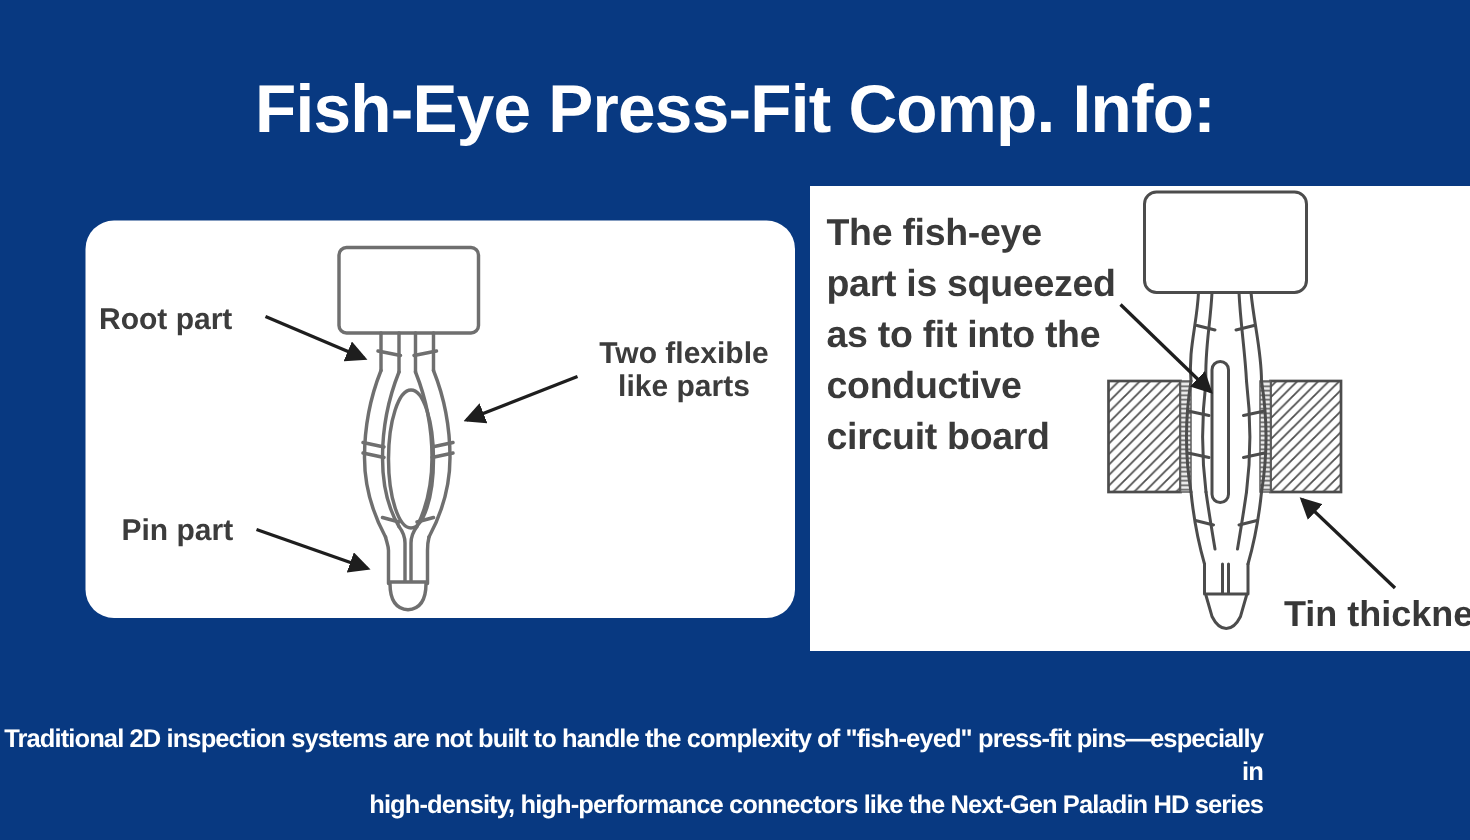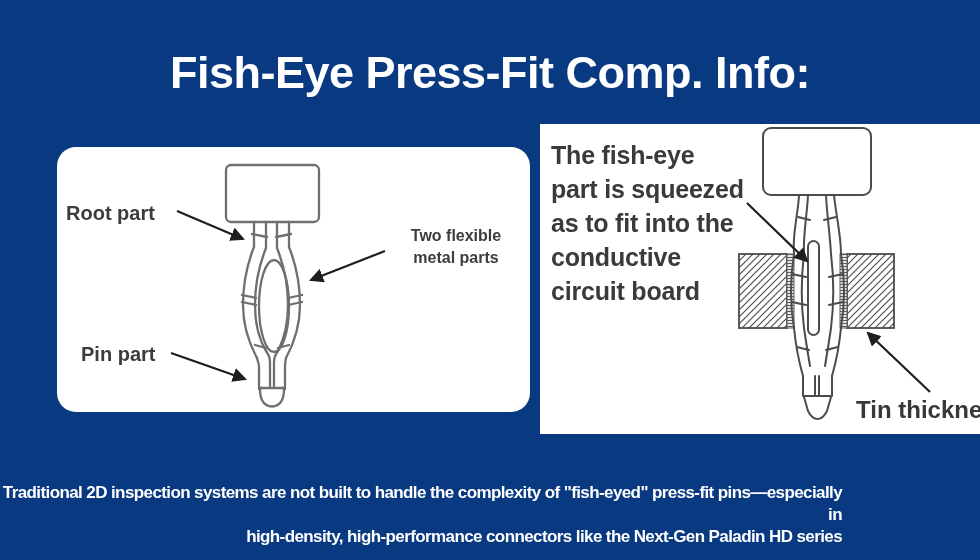--- a/index.html
+++ b/index.html
@@ -22,21 +22,21 @@
     letter-spacing:-0.5px;
   }
 
   .panel{position:absolute;background:var(--color-panel);margin-left:44px;}
   .panel.left{left:13px;top:147px;width:473px;height:265px;border-radius:19px;}
   .panel.right{left:496px;top:124px;width:469px;height:310px;}
   .panel svg{position:absolute;left:0;top:0;}
 
   .lbl{position:absolute;color:var(--color-label-text);font-weight:600;white-space:nowrap;}
   .lbl.root{left:9px;top:55px;font-size:20px;}
-  .lbl.flex{left:333px;top:78px;width:132px;text-align:center;font-size:16px;line-height:22px;white-space:normal;}
+  .lbl.flex{left:333px;top:78px;width:132px;text-align:center;font-size:20px;line-height:22px;white-space:normal;}
   .lbl.pin{left:24px;top:196px;font-size:20px;}
   .lbl.tin{left:316px;top:272px;font-size:24px;color:#383838;}
 
   .desc{
     position:absolute;left:11px;top:14px;color:#3a3a3a;
     font-size:25px;line-height:34px;font-weight:600;letter-spacing:-0.2px;
   }
 
   .caption{
     position:absolute;left:0;top:482px;width:842px;text-align:right;
@@ -92,21 +92,21 @@
       </g>
 
       <line class="arrow-line" x1="120" y1="64" x2="186" y2="92" marker-end="url(#ahL)"></line>
       <line class="arrow-line" x1="328" y1="104" x2="254" y2="133" marker-end="url(#ahL)"></line>
       <line class="arrow-line" x1="114" y1="206" x2="188" y2="232" marker-end="url(#ahL)"></line>
     </svg>
 
     <div class="lbl root">Root part</div>
     <div class="lbl flex">
       <div>Two flexible</div>
-      <div>metal parts</div>
+      <div>like parts</div>
     </div>
     <div class="lbl pin">Pin part</div>
   </section>
 
   <section class="panel right">
     <svg width="469" height="310" viewBox="0 0 469 310">
       <defs>
         <marker id="ahR" viewBox="0 0 10 10" refX="8.5" refY="5" markerWidth="6.5" markerHeight="6.5" orient="auto">
           <path d="M0,0 L10,5 L0,10 z" fill="#1e1e1e"></path>
         </marker>

